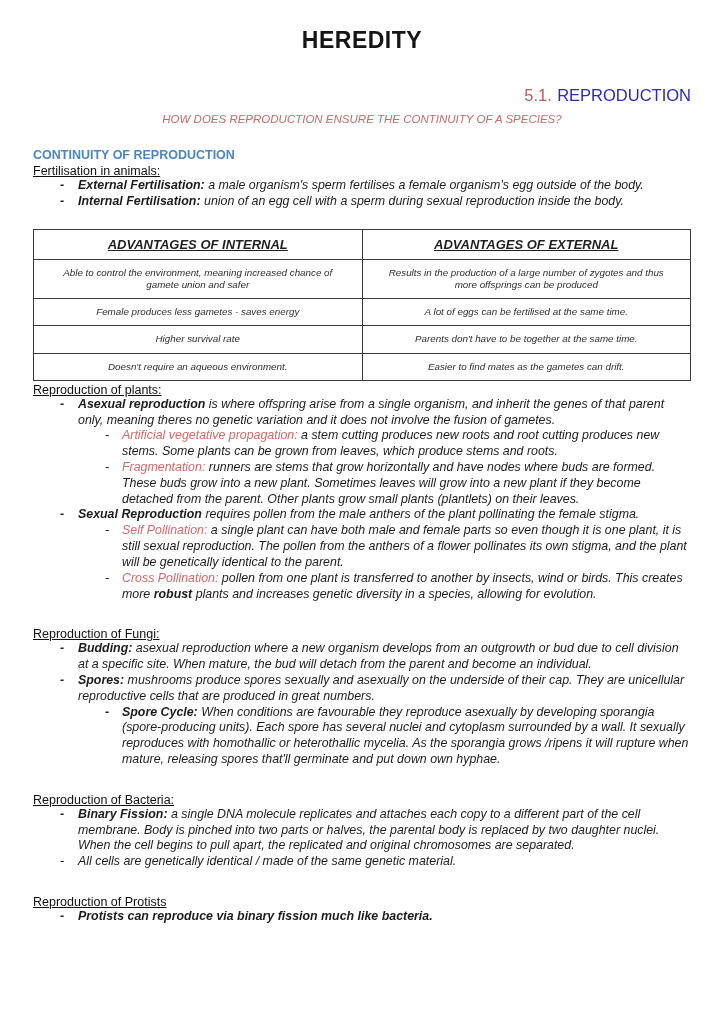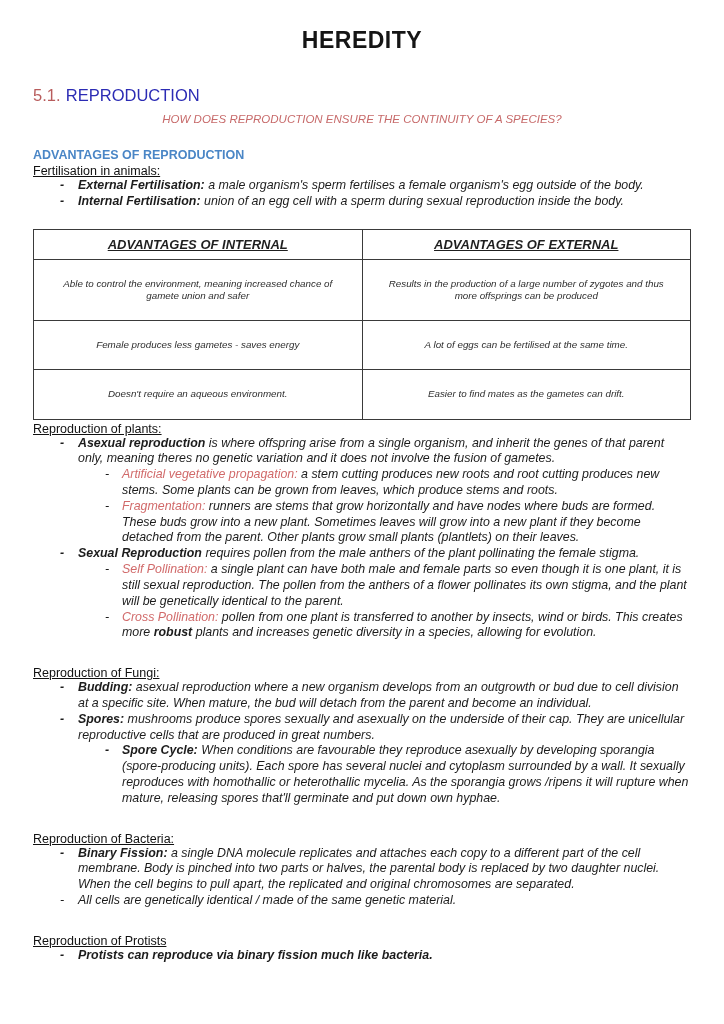--- a/index.html
+++ b/index.html
@@ -17,21 +17,21 @@
     overflow: hidden;
   }
   .doc-title {
     text-align: center;
     font-size: 23px;
     font-weight: bold;
     color: #151515;
     letter-spacing: 0.5px;
   }
   .section-line {
-    text-align: left;
+    text-align: right;
     font-size: 16.5px;
     margin-top: 32px;
   }
   .section-number { color: #b85c5c; margin-right: 0.32em; }
   .section-title  { color: #2b2bb4; }
   .question {
     text-align: center;
     font-style: italic;
     font-size: 11.5px;
     color: #c76a6a;
@@ -87,37 +87,37 @@
     font-size: 13px;
     font-weight: bold;
     color: #1f1f1f;
     padding: 7px 4px;
     text-decoration: underline;
   }
   table.adv td {
     font-size: 9.8px;
     color: #2e2e2e;
     line-height: 1.25;
-    padding: 18px 16px;
+    padding: 7px 16px;
   }
 </style>
 </head>
 <body>
 
 <div class="page">
 
   <h1 class="doc-title">HEREDITY</h1>
 
   <div class="section-line">
     <span class="section-number">5.1.</span><span class="section-title">REPRODUCTION</span>
   </div>
 
   <div class="question">HOW DOES REPRODUCTION ENSURE THE CONTINUITY OF A SPECIES?</div>
 
-  <div class="h-blue">ADVANTAGES OF REPRODUCTION</div>
+  <div class="h-blue">CONTINUITY OF REPRODUCTION</div>
 
   <div class="h-underline">Fertilisation in animals:</div>
 
   <div class="body-block">
     <div class="li1 bd">
       <div class="btext"><span class="t-bold">External Fertilisation:</span><span> a male organism's sperm fertilises a female organism's egg outside of the body.</span></div>
     </div>
     <div class="li1 bd">
       <div class="btext"><span class="t-bold">Internal Fertilisation:</span><span> union of an egg cell with a sperm during sexual reproduction inside the body.</span></div>
     </div>
@@ -133,20 +133,24 @@
     <tbody>
       <tr>
         <td>Able to control the environment, meaning increased chance of gamete union and safer</td>
         <td>Results in the production of a large number of zygotes and thus more offsprings can be produced</td>
       </tr>
       <tr>
         <td>Female produces less gametes - saves energy</td>
         <td>A lot of eggs can be fertilised at the same time.</td>
       </tr>
       <tr>
+        <td>Higher survival rate</td>
+        <td>Parents don't have to be together at the same time.</td>
+      </tr>
+      <tr>
         <td>Doesn't require an aqueous environment.</td>
         <td>Easier to find mates as the gametes can drift.</td>
       </tr>
     </tbody>
   </table>
 
   <div class="h-underline gap-20">Reproduction of plants:</div>
   <div class="body-block">
     <div class="li1 bd">
       <div class="btext"><span class="t-bold">Asexual reproduction</span><span> is where offspring arise from a single organism, and inherit the genes of that parent only, meaning theres no genetic variation and it does not involve the fusion of gametes.</span></div>

